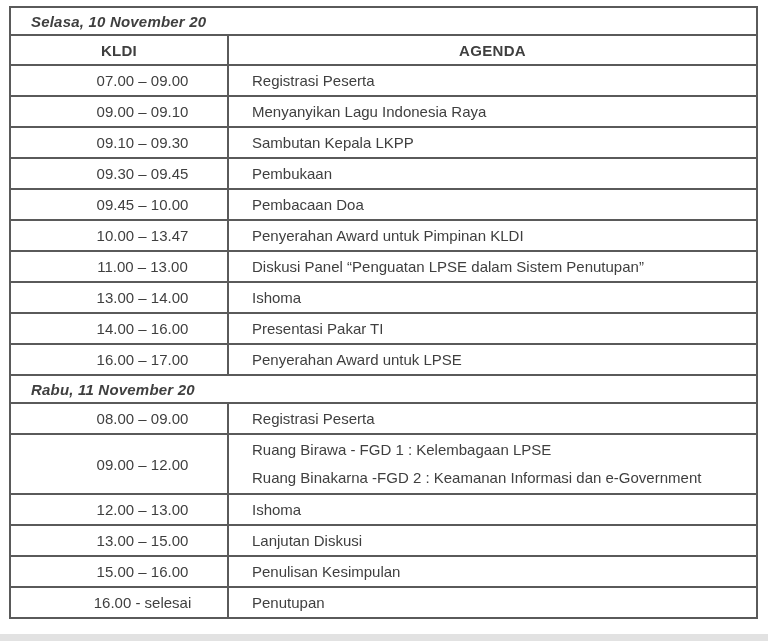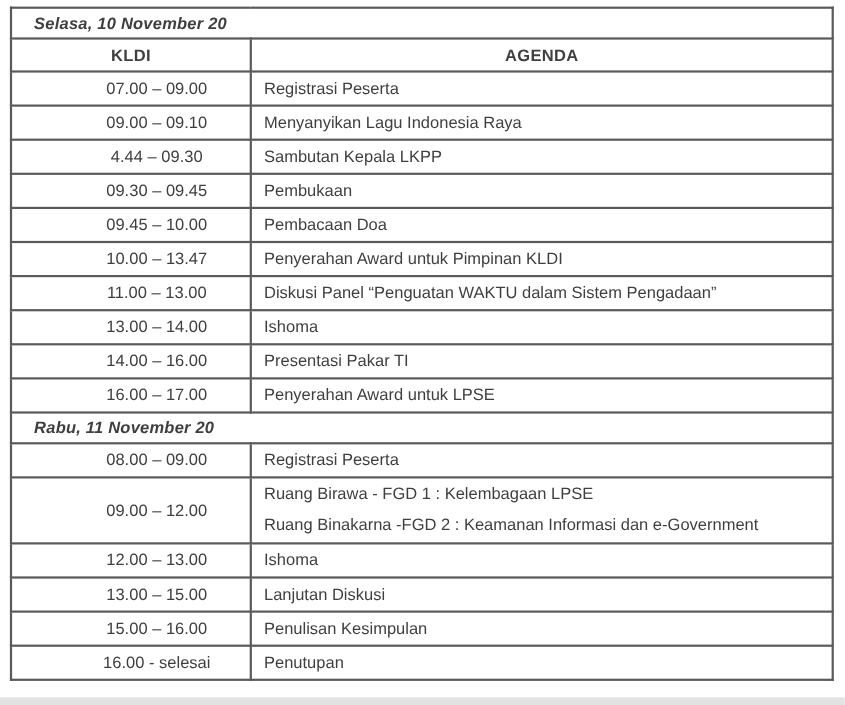--- a/index.html
+++ b/index.html
@@ -48,21 +48,21 @@
   }
   .colheader-row td {
     font-weight: bold;
     text-align: center;
     height: 26px;
     letter-spacing: 0.3px;
   }
   .data-row td { height: 26px; }
   .data-row.tall td { height: 55px; }
   .time-cell { text-align: center; padding-left: 48px; }
-  .agenda-cell { padding-left: 11px; }
+  .agenda-cell { padding-left: 23px; }
   .agenda-line { line-height: 27px; }
   .tall .agenda-line { line-height: 28px; }
 </style>
 </head>
 <body>
 
 <div class="page">
   <table class="agenda">
     <colgroup>
       <col style="width:218px">
@@ -84,21 +84,21 @@
             <div class="agenda-line">Registrasi Peserta</div>
           </td>
         </tr>
         <tr class="data-row">
           <td class="time-cell">09.00 – 09.10</td>
           <td class="agenda-cell">
             <div class="agenda-line">Menyanyikan Lagu Indonesia Raya</div>
           </td>
         </tr>
         <tr class="data-row">
-          <td class="time-cell">4.44 – 09.30</td>
+          <td class="time-cell">09.10 – 09.30</td>
           <td class="agenda-cell">
             <div class="agenda-line">Sambutan Kepala LKPP</div>
           </td>
         </tr>
         <tr class="data-row">
           <td class="time-cell">09.30 – 09.45</td>
           <td class="agenda-cell">
             <div class="agenda-line">Pembukaan</div>
           </td>
         </tr>
@@ -110,21 +110,21 @@
         </tr>
         <tr class="data-row">
           <td class="time-cell">10.00 – 13.47</td>
           <td class="agenda-cell">
             <div class="agenda-line">Penyerahan Award untuk Pimpinan KLDI</div>
           </td>
         </tr>
         <tr class="data-row">
           <td class="time-cell">11.00 – 13.00</td>
           <td class="agenda-cell">
-            <div class="agenda-line">Diskusi Panel “Penguatan WAKTU dalam Sistem Pengadaan”</div>
+            <div class="agenda-line">Diskusi Panel “Penguatan LPSE dalam Sistem Penutupan”</div>
           </td>
         </tr>
         <tr class="data-row">
           <td class="time-cell">13.00 – 14.00</td>
           <td class="agenda-cell">
             <div class="agenda-line">Ishoma</div>
           </td>
         </tr>
         <tr class="data-row">
           <td class="time-cell">14.00 – 16.00</td>

